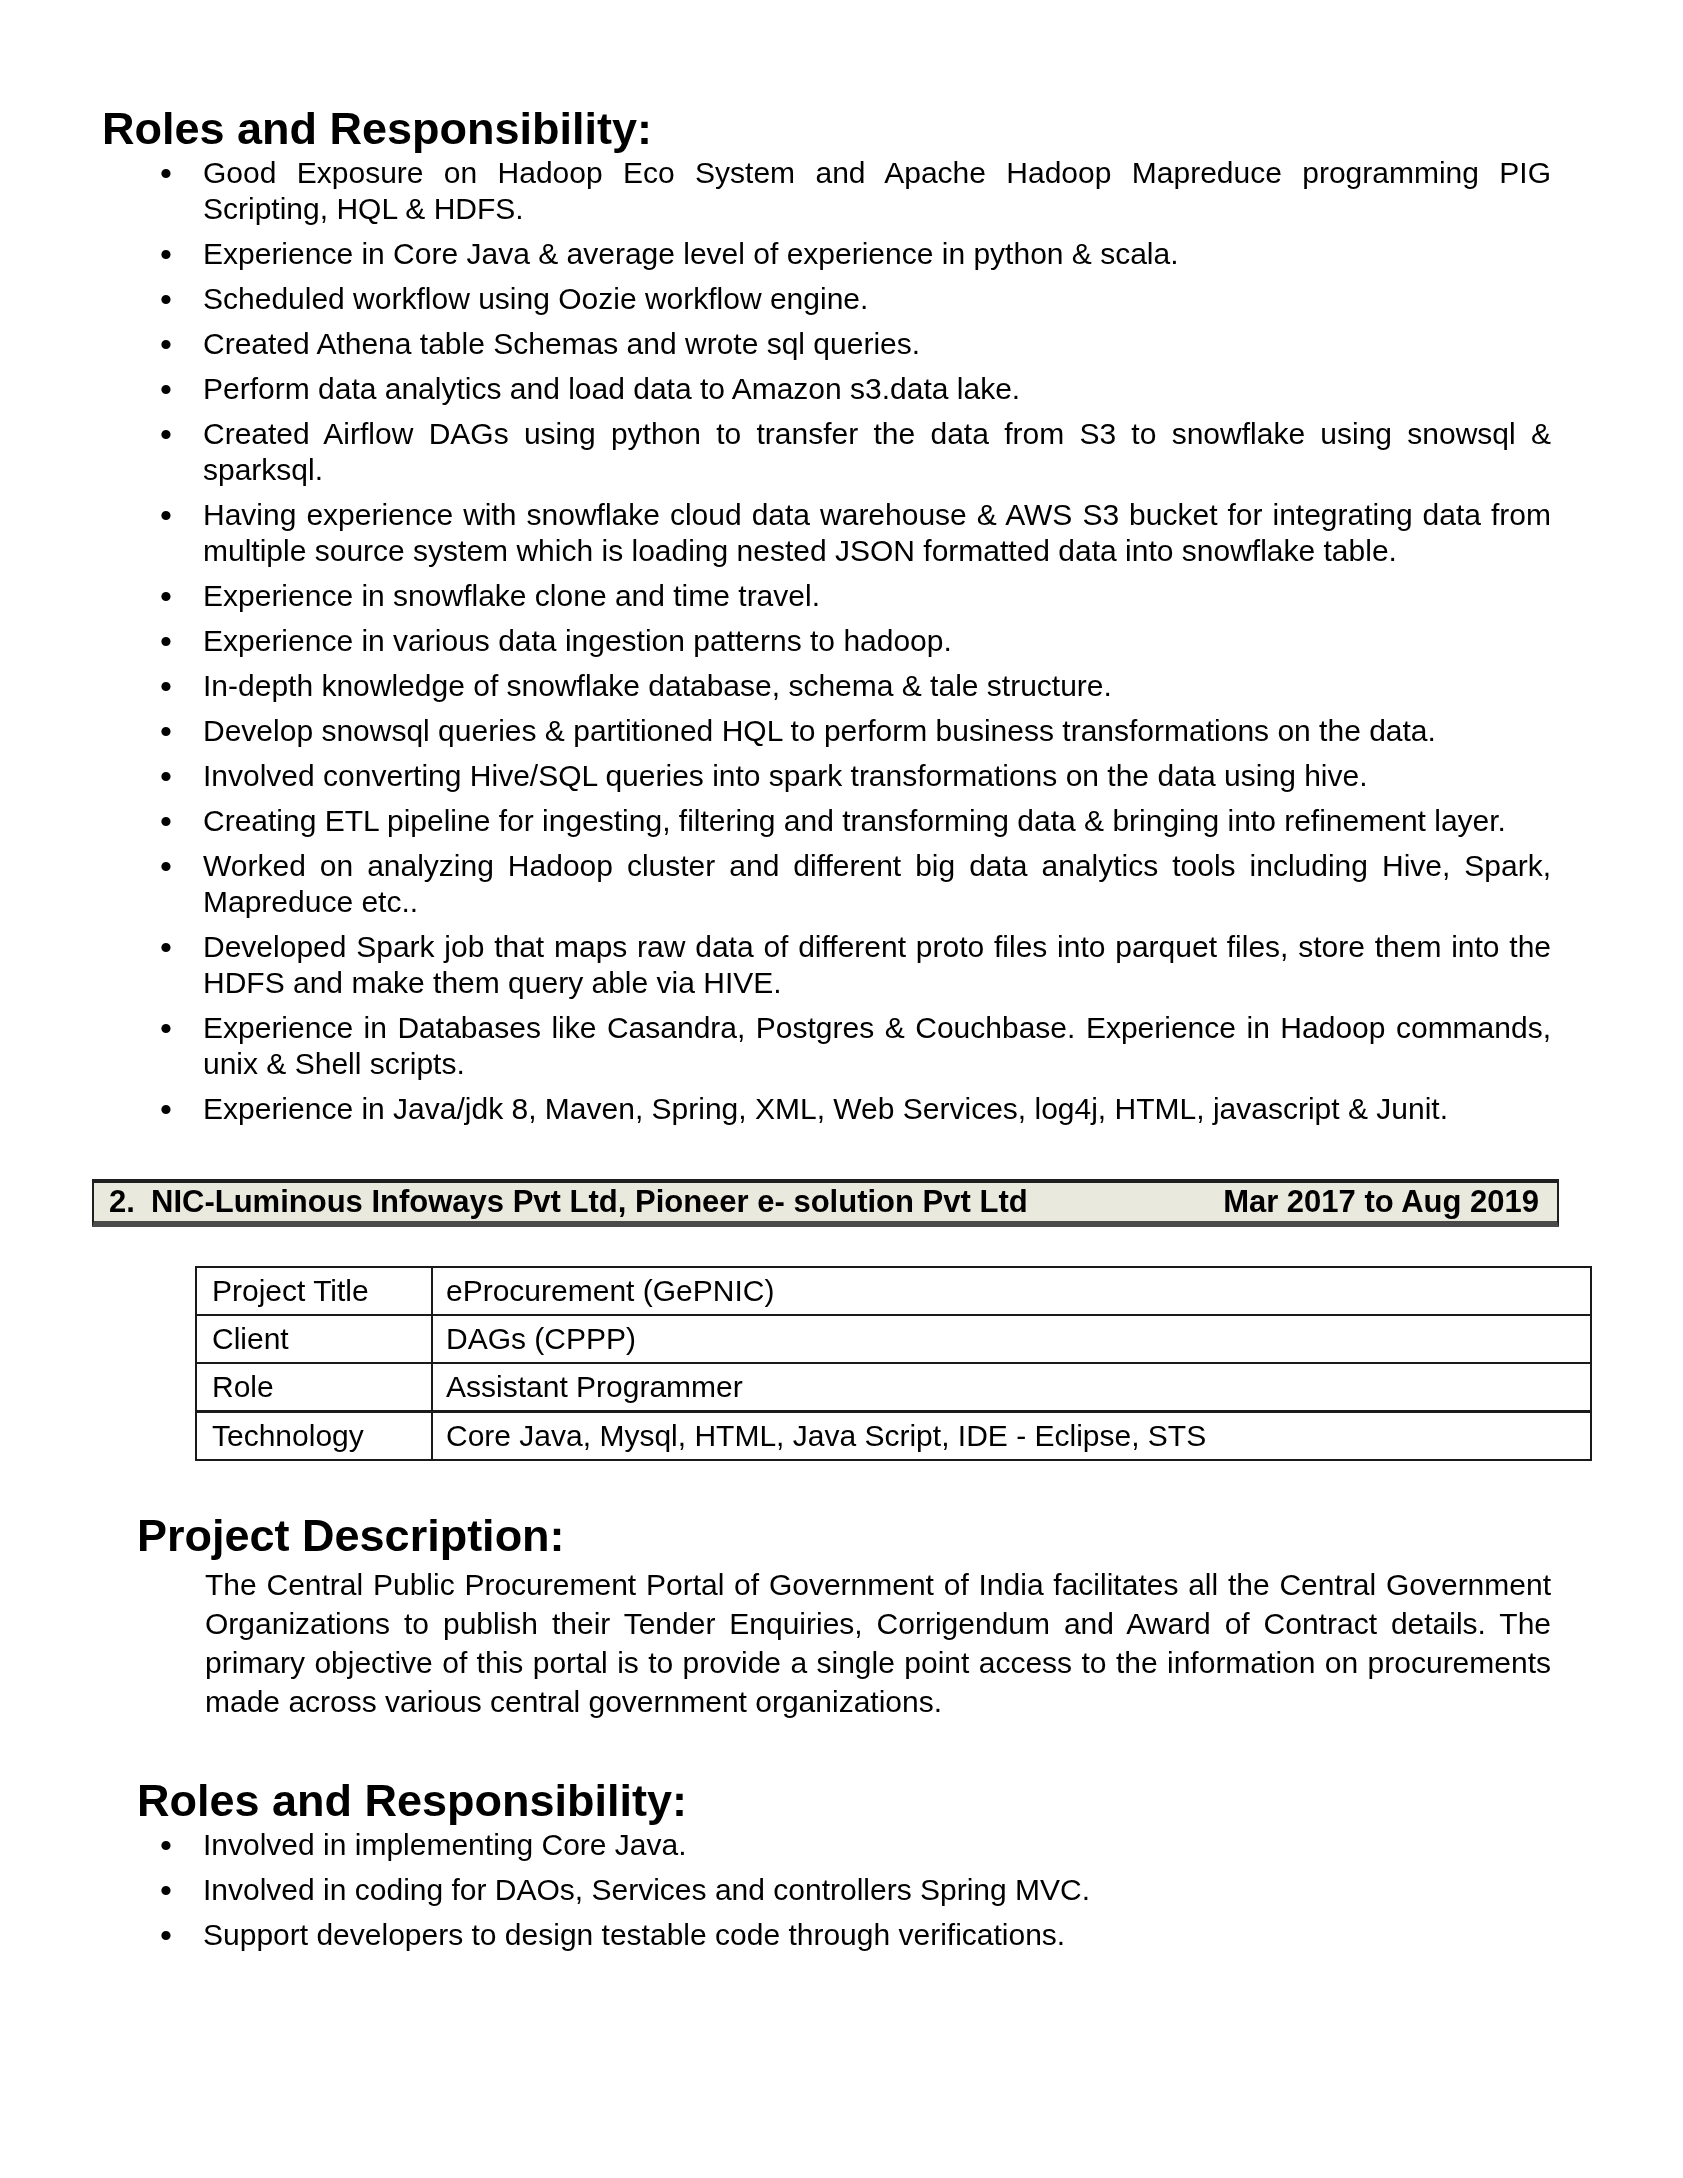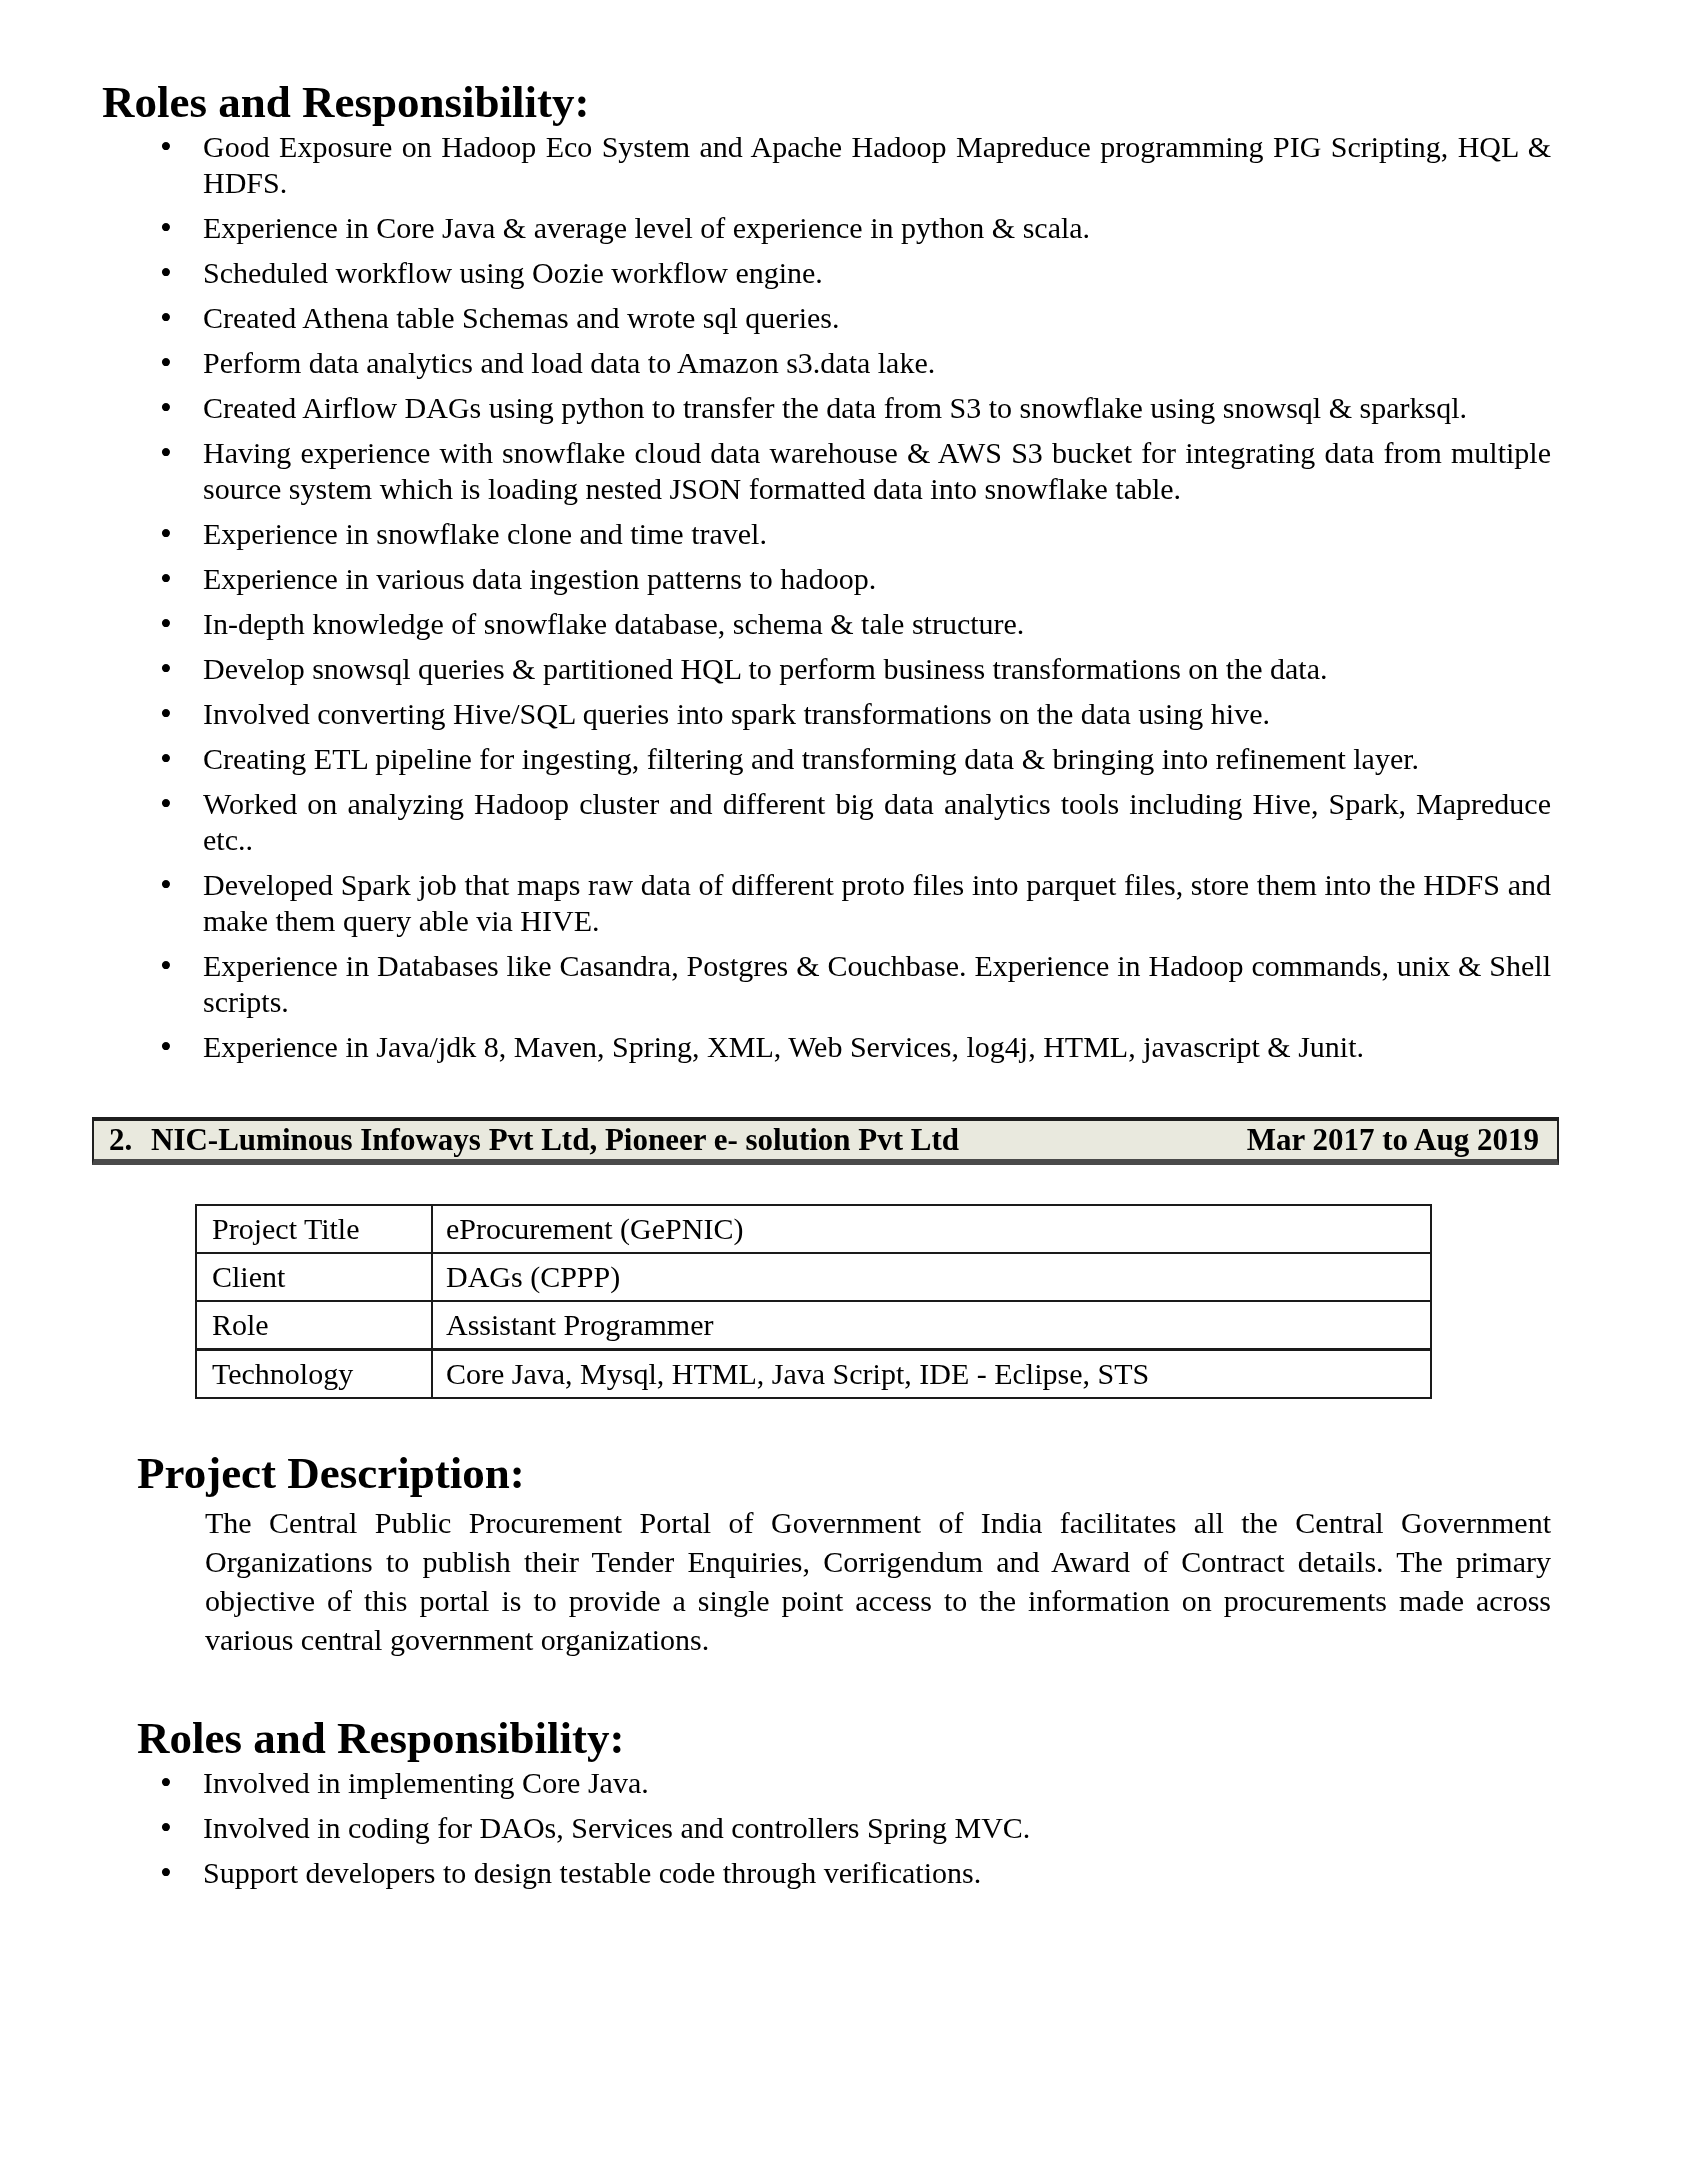--- a/index.html
+++ b/index.html
@@ -7,25 +7,25 @@
     padding: 0;
     background: var(--page-bg, #ffffff);
   }
   .page {
     position: relative;
     width: 1683px;
     height: 2178px;
     margin: 0 auto;
     background: var(--page-bg, #ffffff);
     color: var(--text, #000000);
-    font-family: Liberation Serif, serif;
+    font-family: Liberation Sans, sans-serif;
     font-size: 30px;
     overflow: hidden;
     box-sizing: border-box;
-    padding-top: 84px;
+    padding-top: 110px;
   }
   .sec-heading {
     font-weight: bold;
     line-height: 37px;
     margin: 0 0 0 102px;
   }
   .sec-heading.indented { margin-left: 137px; }
 
   ul.bullets {
     list-style: none;
@@ -64,21 +64,21 @@
     font-size: 31px;
     padding: 0 18px 0 15px;
   }
   .exp-banner .exp-number { width: 42px; flex: 0 0 auto; }
   .exp-banner .exp-company { flex: 0 1 auto; }
   .exp-banner .exp-period { margin-left: auto; flex: 0 0 auto; }
 
   table.project-table {
     border-collapse: collapse;
     margin: 39px 0 0 195px;
-    width: 1237px;
+    width: 1397px;
     table-layout: fixed;
     border-radius: 23px;
   }
   table.project-table td {
     border: 2px solid var(--table-border, #1a1a1a);
     height: 46px;
     vertical-align: middle;
     padding: 0 0 0 15px;
     line-height: 34px;
   }

